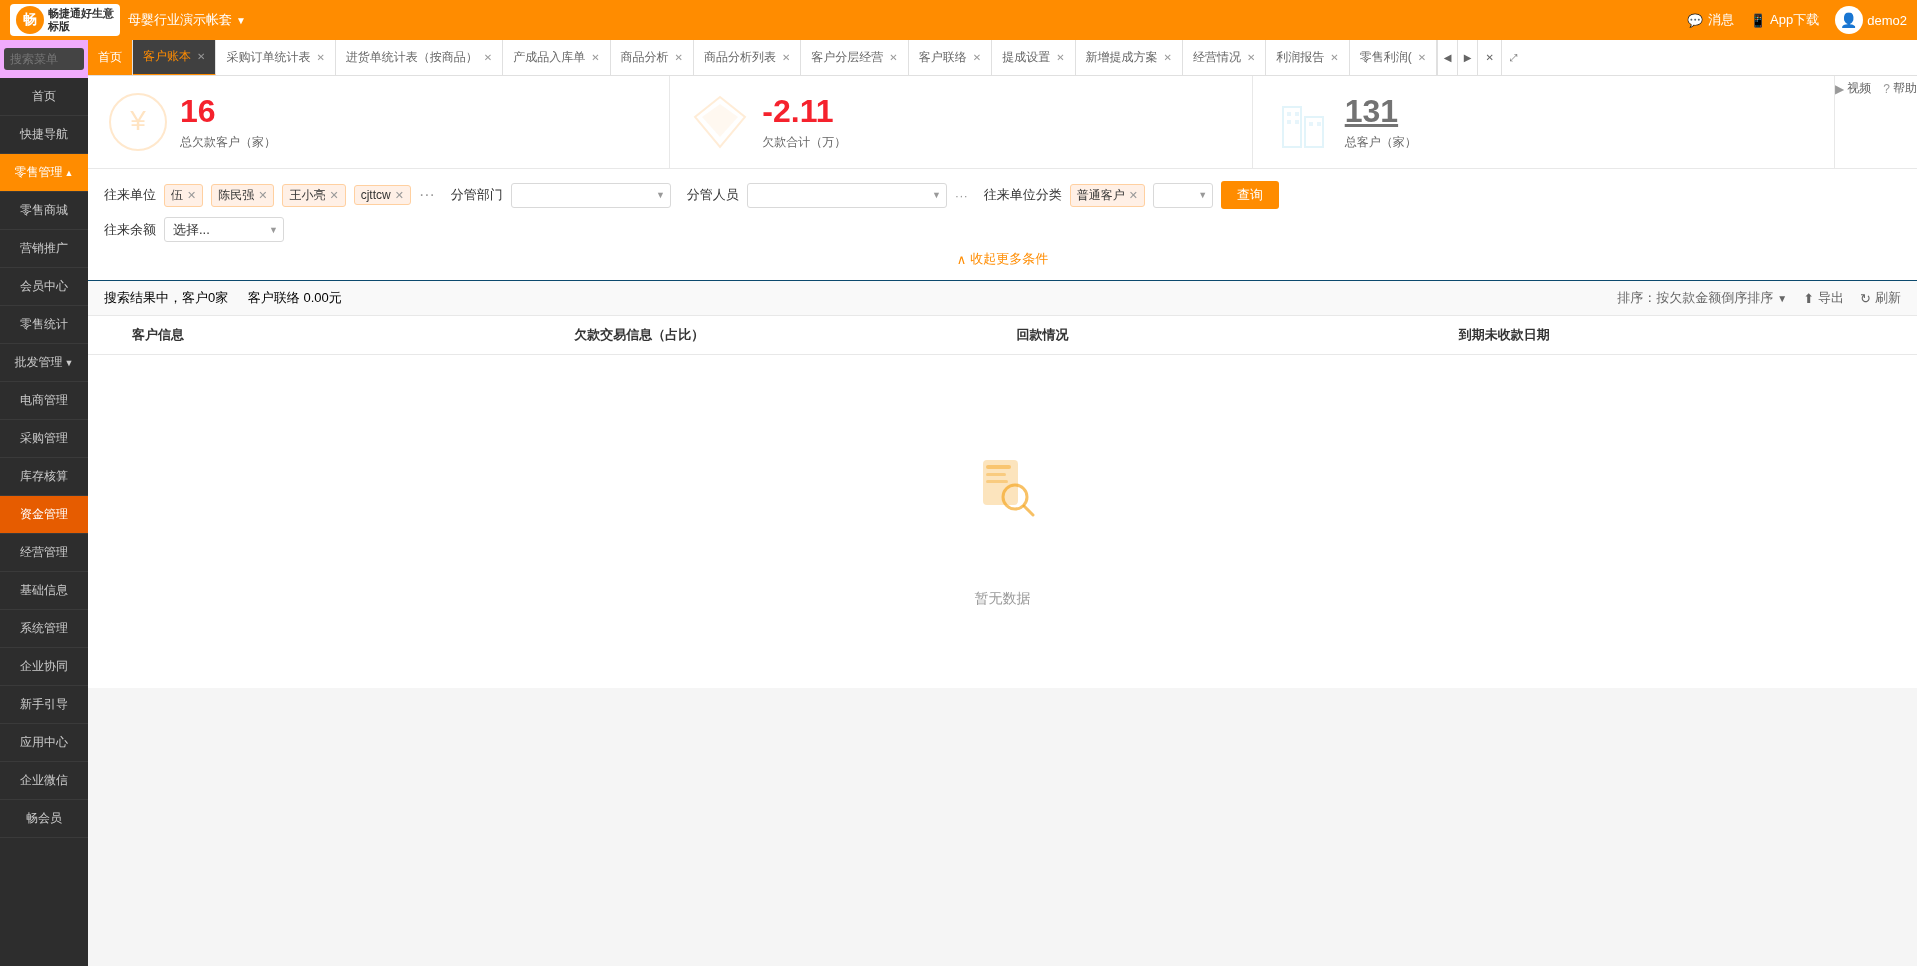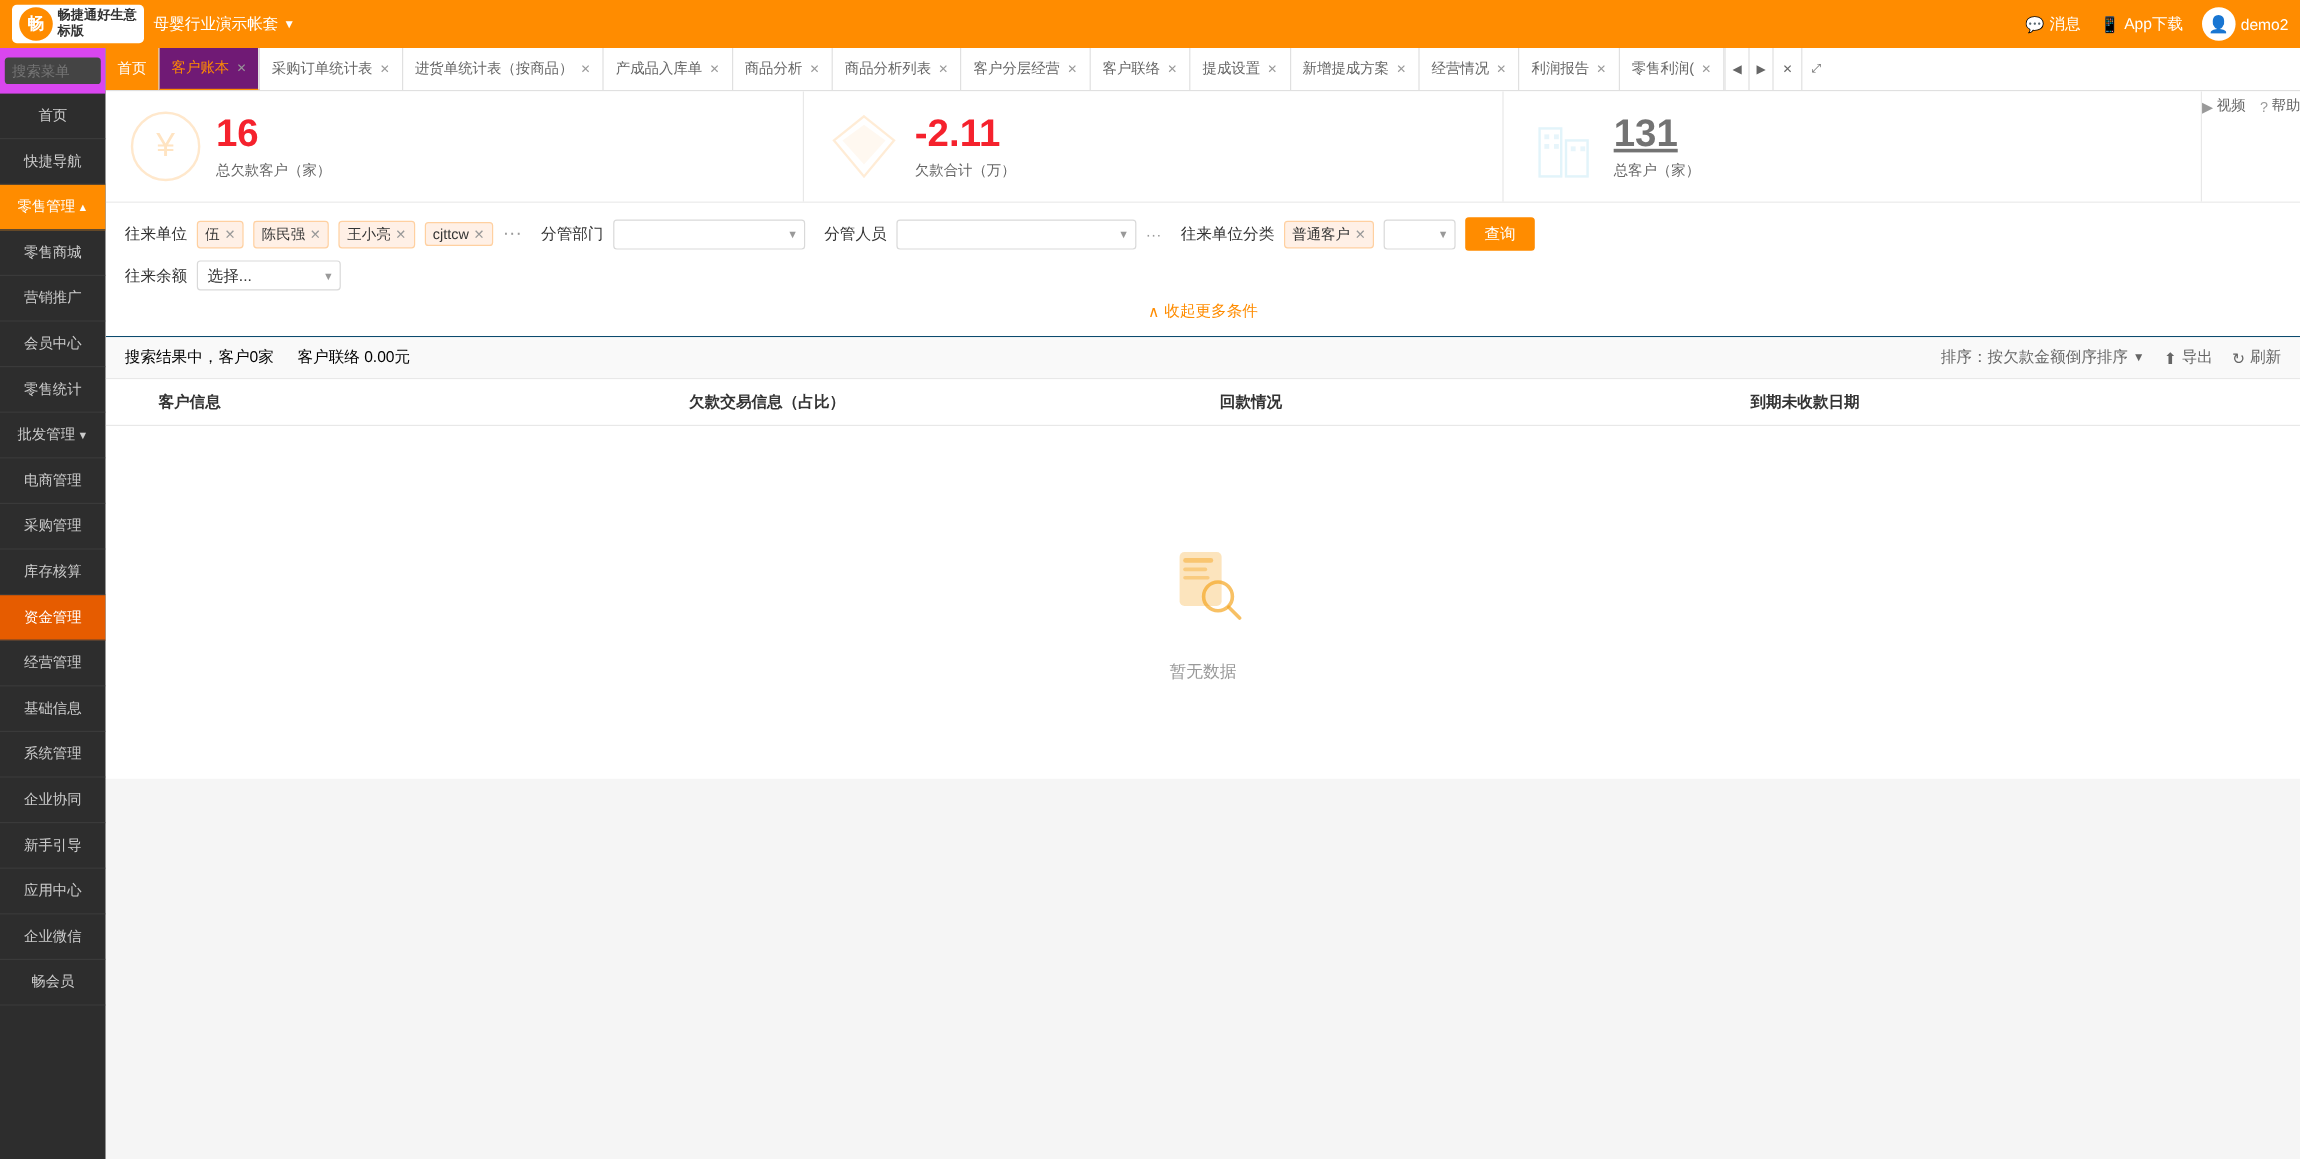--- a/index.html
+++ b/index.html
@@ -17,28 +17,28 @@
     
     .top-bar-left { display: flex; align-items: center; gap: 8px; }
     .logo-box { background: #fff; border-radius: 4px; padding: 2px 6px; display: flex; align-items: center; gap: 4px; }
     .logo-icon { width: 28px; height: 28px; background: #ff8c00; border-radius: 50%; display: flex; align-items: center; justify-content: center; color: #fff; font-size: 14px; font-weight: bold; }
     .logo-text { font-size: 11px; color: #333; font-weight: bold; line-height: 1.2; }
     .top-bar-right { display: flex; align-items: center; gap: 16px; color: #fff; font-size: 13px; }
     .top-bar-right .icon-btn { display: flex; align-items: center; gap: 4px; cursor: pointer; color: #fff; }
     .avatar { width: 28px; height: 28px; border-radius: 50%; background: #fff; display: flex; align-items: center; justify-content: center; color: #ff8c00; font-size: 12px; }
 
     
-    .sidebar-search { padding: 8px 4px; background: #d946ef; }
+    .sidebar-search { padding: 8px 4px; background: #f0abfc; }
     .sidebar-search input { width: 100%; background: #444; border: none; border-radius: 3px; color: #ccc; padding: 4px 6px; font-size: 12px; }
     .sidebar-nav-item { padding: 10px 4px; color: #ccc; text-align: center; font-size: 12px; cursor: pointer; border-bottom: 1px solid #3a3a3a; }
     .sidebar-nav-item.active { background: #ff8c00; color: #fff; }
 
     
     .tab-item { display: flex; align-items: center; height: 36px; padding: 0 10px; font-size: 12px; cursor: pointer; border-right: 1px solid #e0e0e0; color: #666; white-space: nowrap; gap: 4px; flex-shrink: 0; }
-    .tab-item.active { background: #701a75; color: #ff8c00; border-bottom: 2px solid #ff8c00; }
+    .tab-item.active { background: #404040; color: #ff8c00; border-bottom: 2px solid #ff8c00; }
     .tab-item .close-x { color: #999; font-size: 10px; cursor: pointer; margin-left: 2px; }
     .tab-item.home { background: #ff8c00; color: #fff; }
     .tab-nav-btn { width: 20px; height: 36px; display: flex; align-items: center; justify-content: center; cursor: pointer; color: #666; background: #fff; border-left: 1px solid #e0e0e0; flex-shrink: 0; font-size: 10px; }
 
     
     .stats-row { display: flex; background: #fff; border-bottom: 1px solid #e8e8e8; }
     .stat-card { flex: 1; padding: 16px 20px; display: flex; align-items: center; gap: 12px; border-right: 1px solid #e8e8e8; }
     .stat-card:last-child { border-right: none; }
     .stat-icon { width: 60px; height: 60px; display: flex; align-items: center; justify-content: center; opacity: 0.4; flex-shrink: 0; }
     .stat-info { flex: 1; }
@@ -69,21 +69,21 @@
 
     
     .table-wrapper { background: #fff; }
     .table-header { display: flex; align-items: center; padding: 10px 16px; border-bottom: 1px solid #e8e8e8; font-weight: bold; color: #333; font-size: 13px; }
     .col-customer { flex: 2; margin-left: 28px; }
     .col-debt { flex: 2; }
     .col-repay { flex: 2; }
     .col-date { flex: 2; }
 
     
-    .empty-state { display: flex; flex-direction: column; align-items: center; justify-content: center; padding: 80px 0; }
+    .empty-state { display: flex; flex-direction: column; align-items: center; justify-content: center; padding: 80px 0; gap: 39px; }
     .empty-icon { width: 100px; height: 100px; }
     .empty-text { color: #999; font-size: 14px; margin-top: 16px; }
 
     
     ::-webkit-scrollbar { width: 6px; height: 6px; }
     ::-webkit-scrollbar-thumb { background: #ccc; border-radius: 3px; }
 
     
     .query-btn { background: #ff8c00; color: #fff; border: none; border-radius: 3px; padding: 5px 16px; font-size: 13px; cursor: pointer; }
   </style>

